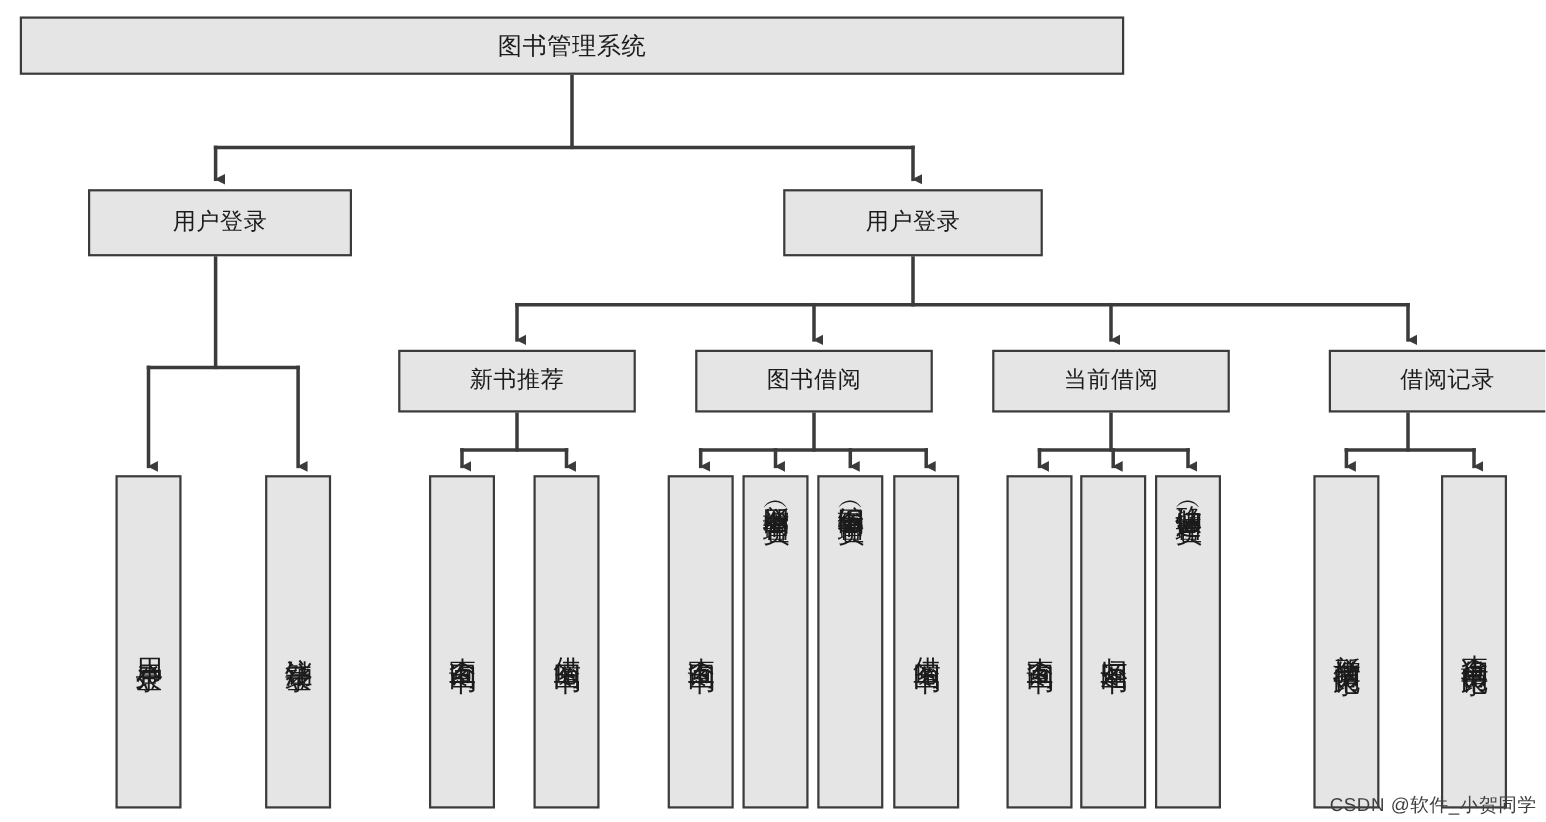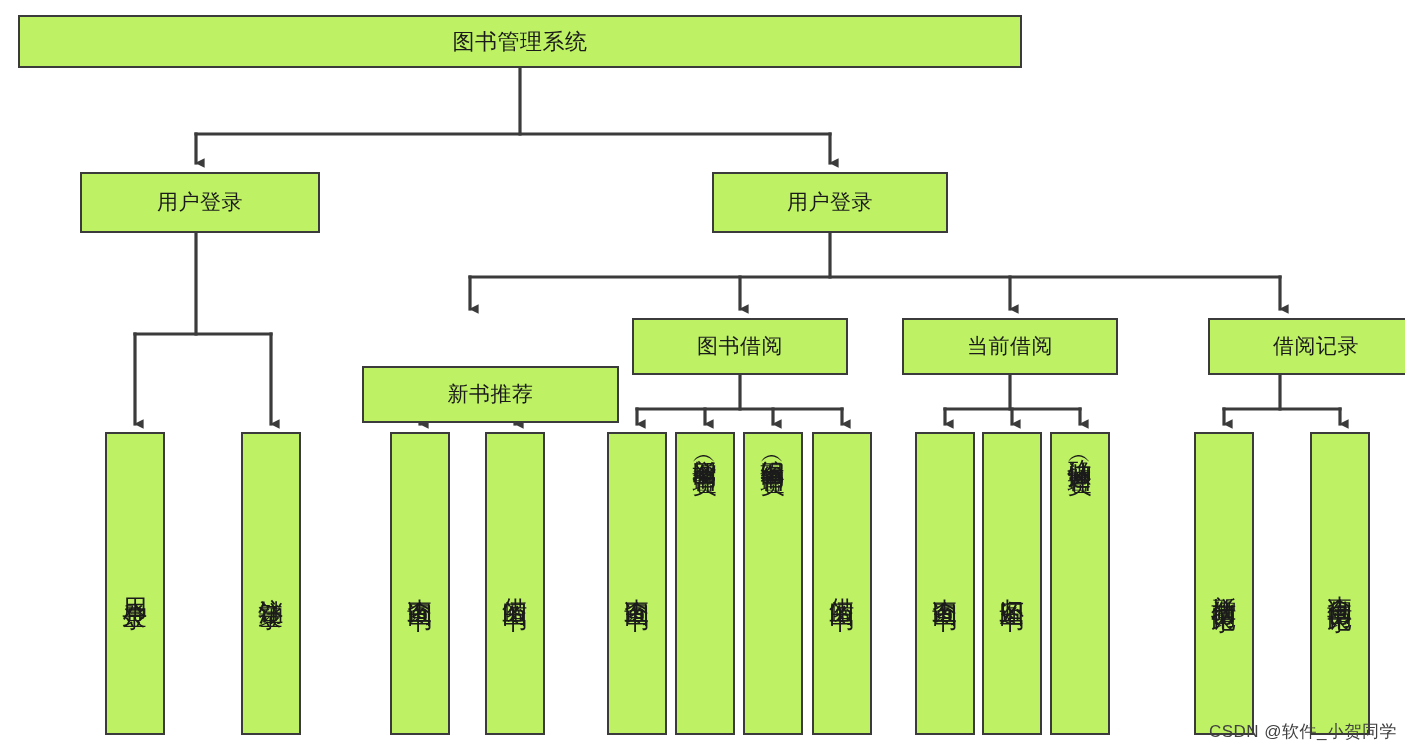--- a/index.html
+++ b/index.html
@@ -1,19 +1,19 @@
 <!DOCTYPE html>
 <html><head>
 <meta charset="utf-8">
 <style>
   html,body{margin:0;padding:0;background:#ffffff;}
   body{font-family:"Liberation Sans","DejaVu Sans",sans-serif;}
   #canvas{position:relative;width:1405px;height:747px;background:#ffffff;overflow:hidden;}
   #edges{position:absolute;left:0;top:0;width:1405px;height:747px;}
-  .node{position:absolute;box-sizing:border-box;background:#bef264;border:2px solid #3b3b3b;display:flex;align-items:center;justify-content:center;}
+  .node{position:absolute;box-sizing:border-box;background:#e5e5e5;border:2px solid #3b3b3b;display:flex;align-items:center;justify-content:center;}
   .node .lbl{color:#1b1b1b;line-height:1.18;white-space:pre;text-align:center;}
   .h-node .lbl{font-size:21px;letter-spacing:.5px;}
   .root .lbl{font-size:22px;letter-spacing:.5px;}
   .v-node{align-items:flex-start;padding-top:6px;}
   .v-node .lbl{writing-mode:vertical-rl;text-orientation:upright;font-size:25px;letter-spacing:3px;line-height:1.05;}
   .v-node.long .lbl{font-size:24px;letter-spacing:2px;}
   .v-node.mid{align-items:center;padding-top:0;}
   #watermark{position:absolute;right:8px;bottom:4px;color:#404040;font-size:17px;letter-spacing:.5px;white-space:nowrap;}
 </style>
 </head>
@@ -75,21 +75,21 @@
     <span class="lbl">图书管理系统</span>
   </div>
 
   <div class="node h-node" style="left:80px;top:172px;width:240px;height:61px;">
     <span class="lbl">用户登录</span>
   </div>
   <div class="node h-node" style="left:712px;top:172px;width:236px;height:61px;">
     <span class="lbl">用户登录</span>
   </div>
 
-  <div class="node h-node" style="left:362px;top:318px;width:257px;height:57px;margin-top:48px;">
+  <div class="node h-node" style="left:362px;top:318px;width:216px;height:57px;">
     <span class="lbl">新书推荐</span>
   </div>
   <div class="node h-node" style="left:902px;top:318px;width:216px;height:57px;">
     <span class="lbl">当前借阅</span>
   </div>
   <div class="node h-node" style="left:632px;top:318px;width:216px;height:57px;">
     <span class="lbl">图书借阅</span>
   </div>
   <div class="node h-node" style="left:1172px;top:318px;width:216px;height:57px;margin-left:36px;">
     <span class="lbl">借阅记录</span>

